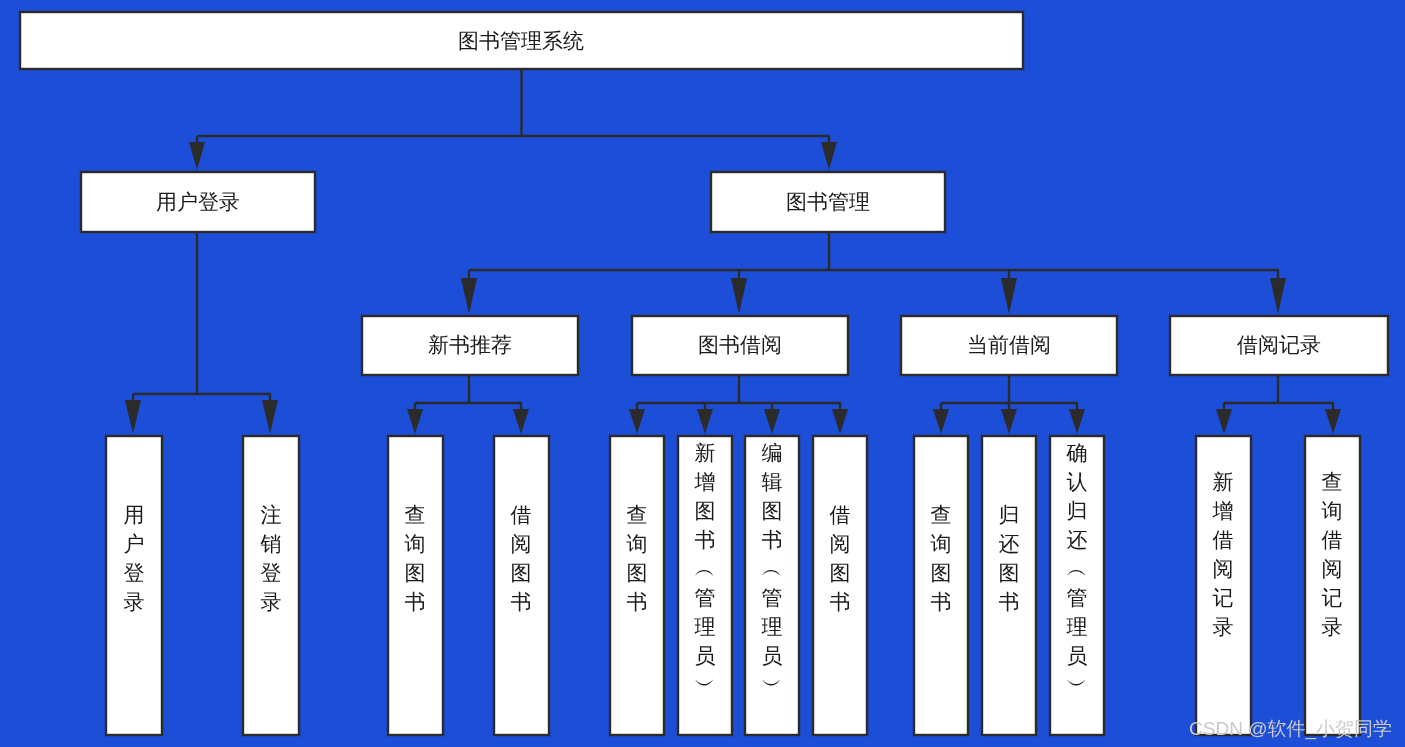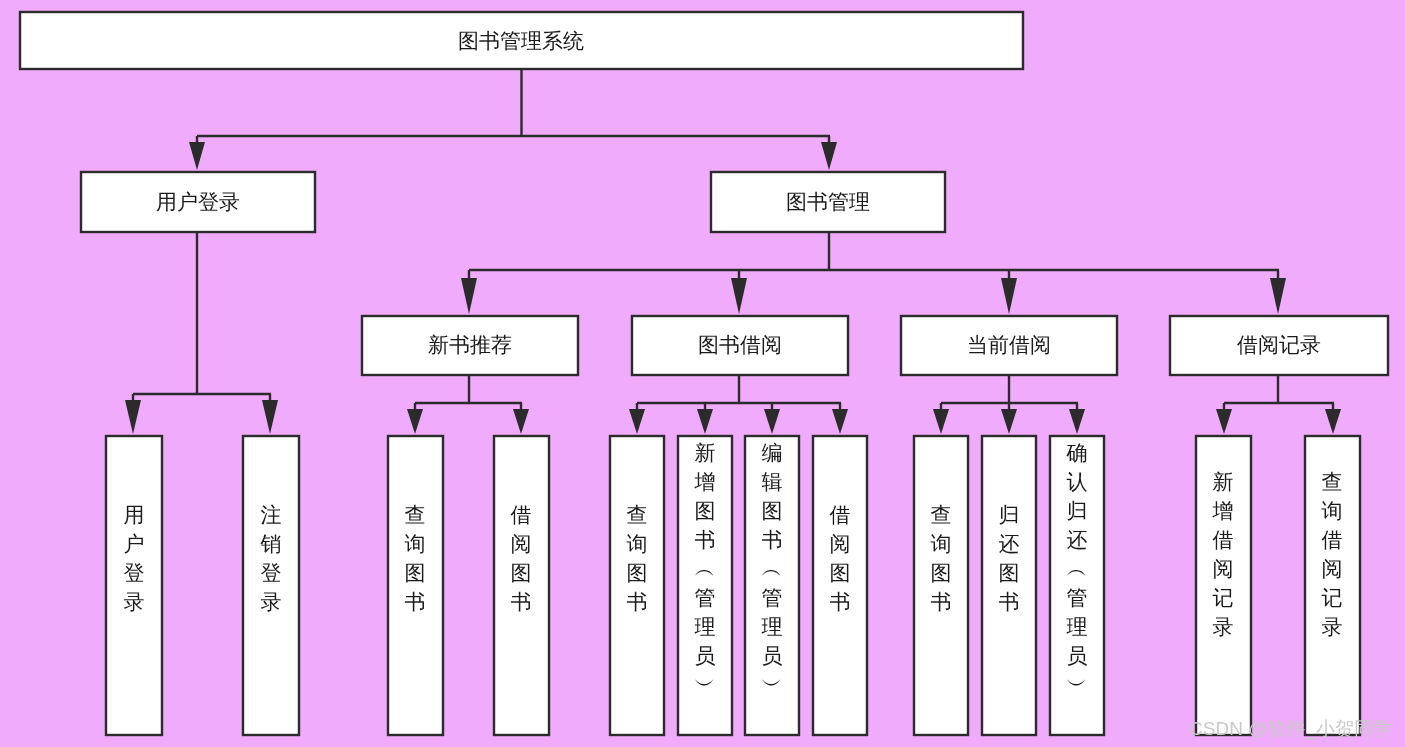--- a/index.html
+++ b/index.html
@@ -8,21 +8,21 @@
     padding: 0;
     background: #ffffff;
   }
   body {
     font-family: "Liberation Sans", "DejaVu Sans", sans-serif;
   }
   #diagram-root {
     position: relative;
     width: 1405px;
     height: 747px;
-    background: #f0abfc;
+    background: #1d4ed8;
     overflow: hidden;
   }
   svg#tree-svg {
     position: absolute;
     left: 0;
     top: 0;
     width: 1405px;
     height: 747px;
     display: block;
   }

